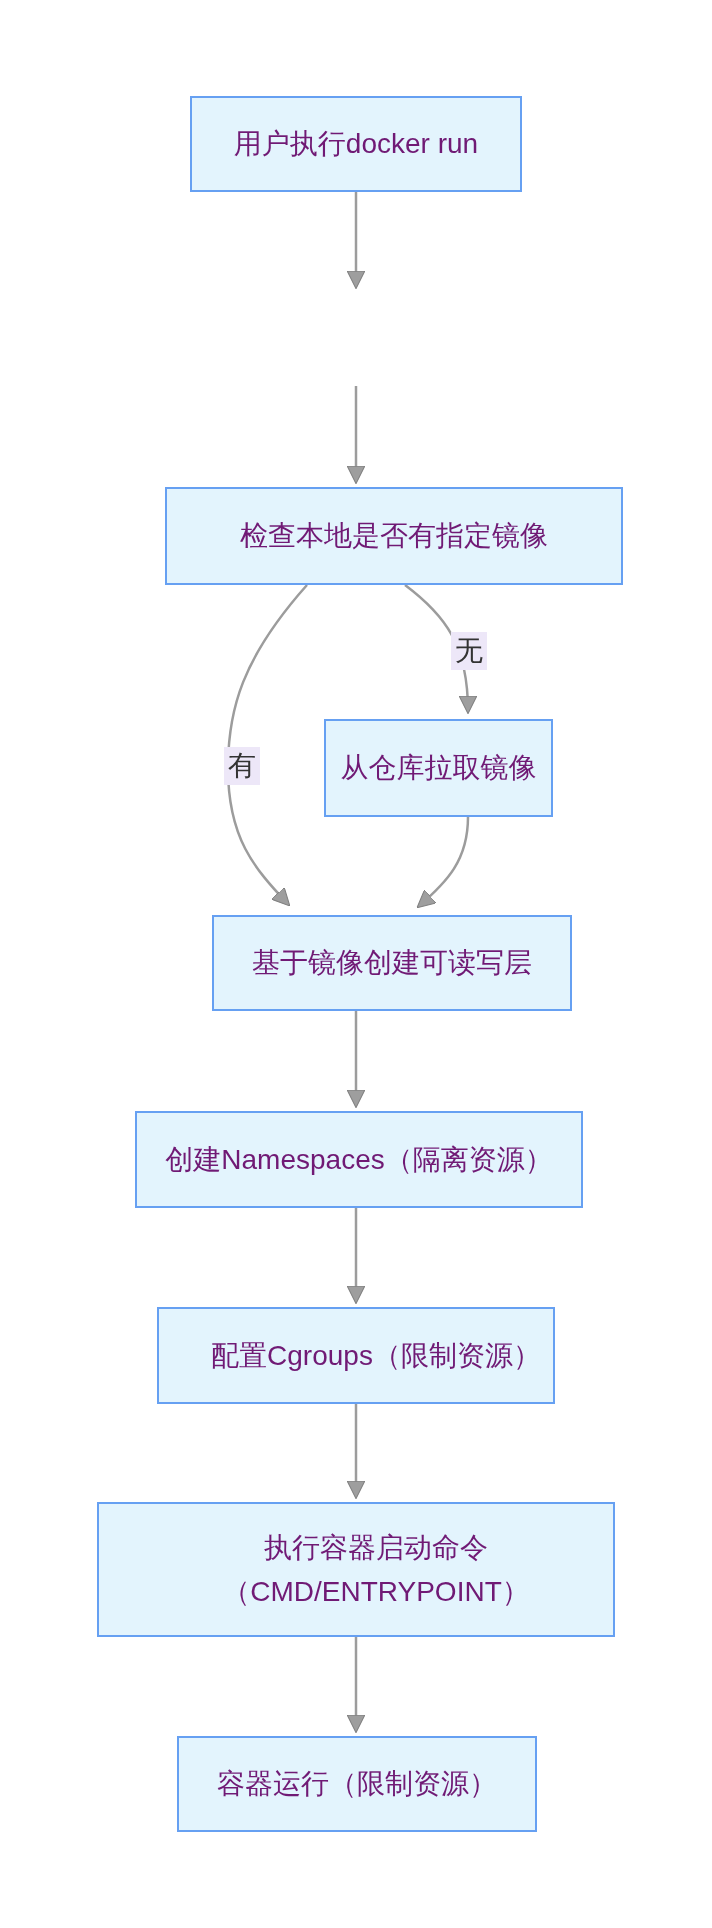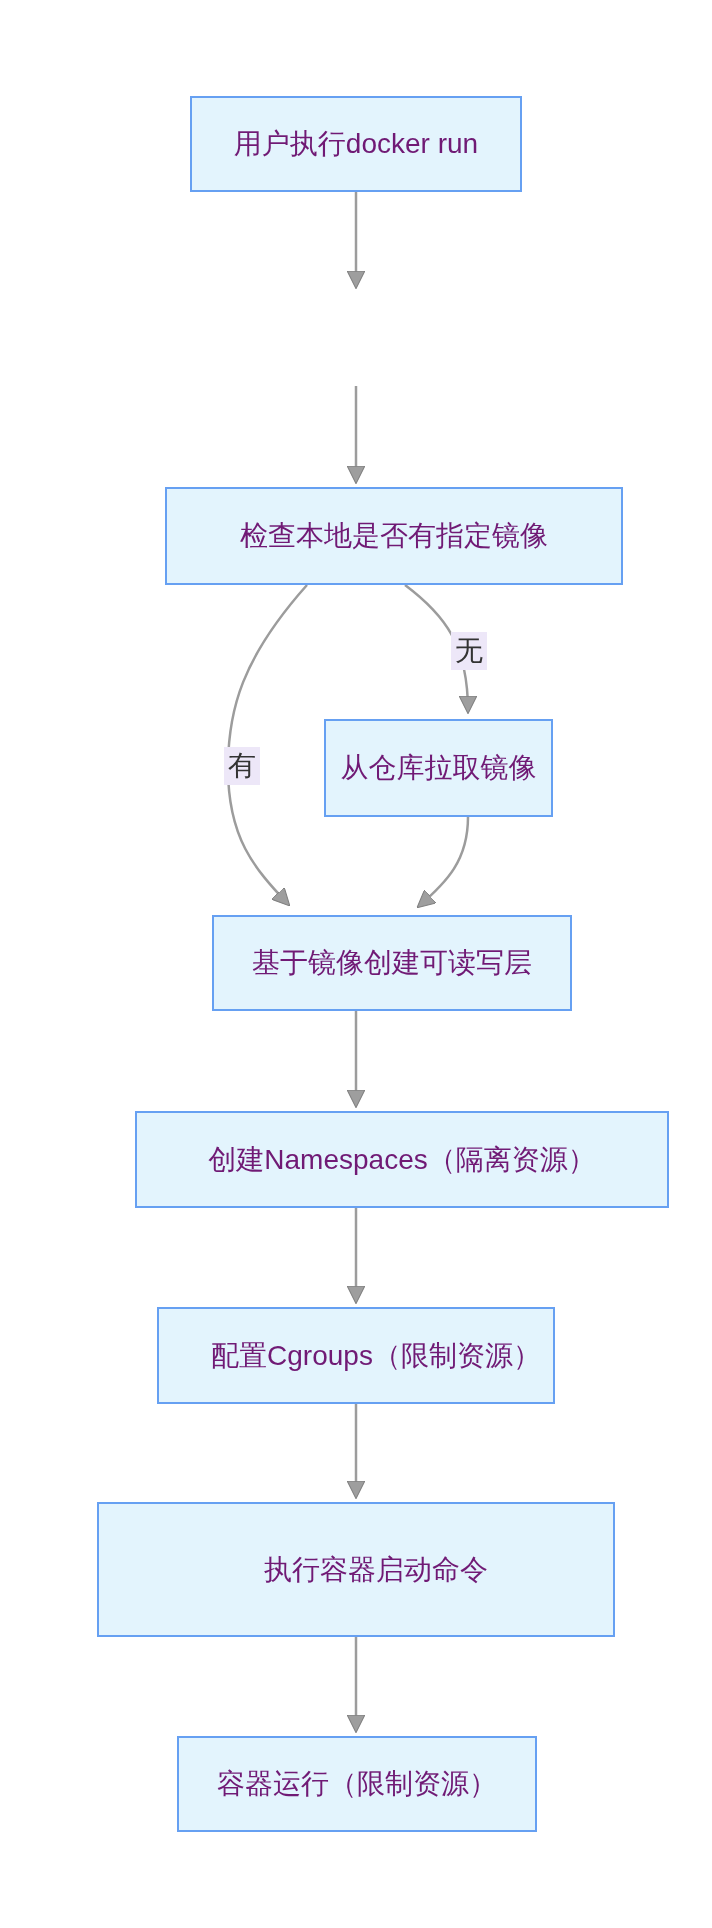--- a/index.html
+++ b/index.html
@@ -46,21 +46,21 @@
     line-height: 34px;
     padding: 2px 4px;
     text-align: center;
   }
   
   #n-user-run          { left: 190px; top:  96px;  width: 332px; height: 96px;  }
   #n-daemon-receive    { left: 163px; top:  292px; width: 386px; height: 94px;  }
   #n-check-local-image { left: 165px; top:  487px; width: 458px; height: 98px;  }
   #n-pull-image        { left: 324px; top:  719px; width: 229px; height: 98px;  }
   #n-create-rw-layer   { left: 176px; top:  915px; width: 360px; height: 96px; margin-left: 36px;  }
-  #n-create-namespaces { left: 135px; top: 1111px; width: 534px; height: 97px;  }
+  #n-create-namespaces { left: 135px; top: 1111px; width: 448px; height: 97px;  }
   #n-configure-cgroups { left: 157px; top: 1307px; width: 398px; height: 97px; padding-left: 40px;  }
   #n-exec-start-cmd    { left:  97px; top: 1502px; width: 518px; height: 135px; padding-left: 40px; }
   #n-container-running { left: 177px; top: 1736px; width: 360px; height: 96px;  }
   #lbl-no  { left: 469px; top: 651px; }
   #lbl-yes { left: 242px; top: 766px; }
 </style>
 </head>
 <body>
 
 <div id="canvas">
@@ -104,20 +104,21 @@
   <div class="node" id="n-create-namespaces">
     <span>创建Namespaces（隔离资源）</span>
   </div>
 
   <div class="node" id="n-configure-cgroups">
     <span>配置Cgroups（限制资源）</span>
   </div>
 
   <div class="node" id="n-exec-start-cmd">
     <span>执行容器启动命令</span>
+    <span>（CMD/ENTRYPOINT）</span>
   </div>
 
   <div class="node" id="n-container-running">
     <span>容器运行（限制资源）</span>
   </div>
 
   <div class="edge-label" id="lbl-no">无</div>
 
   <div class="edge-label" id="lbl-yes">有</div>
 

